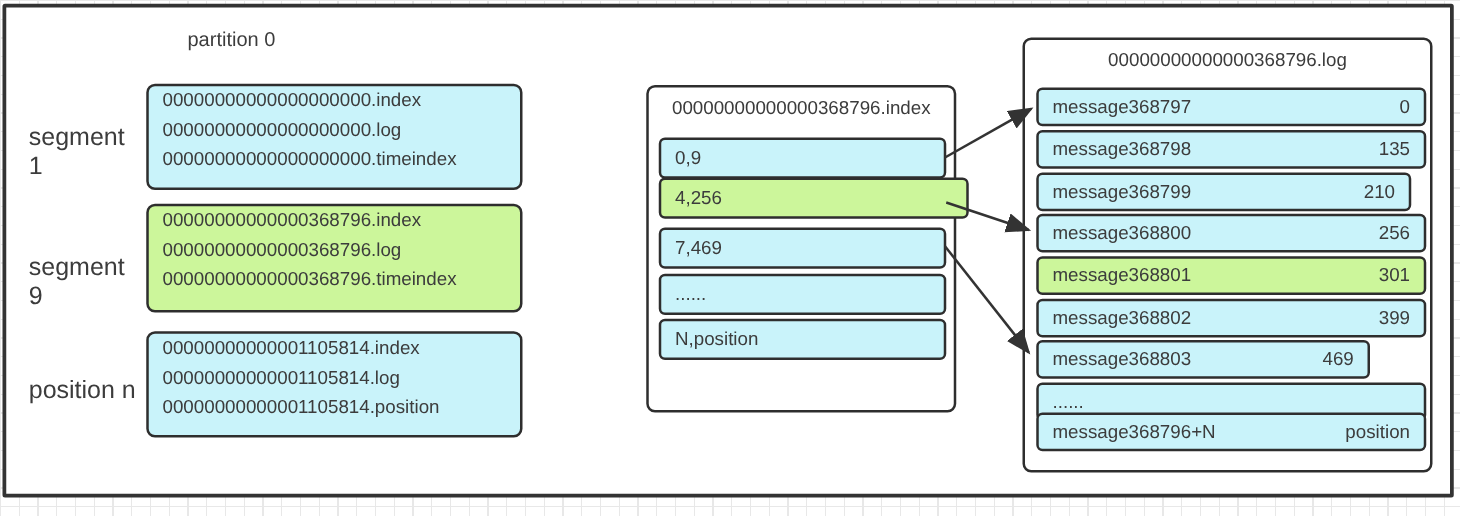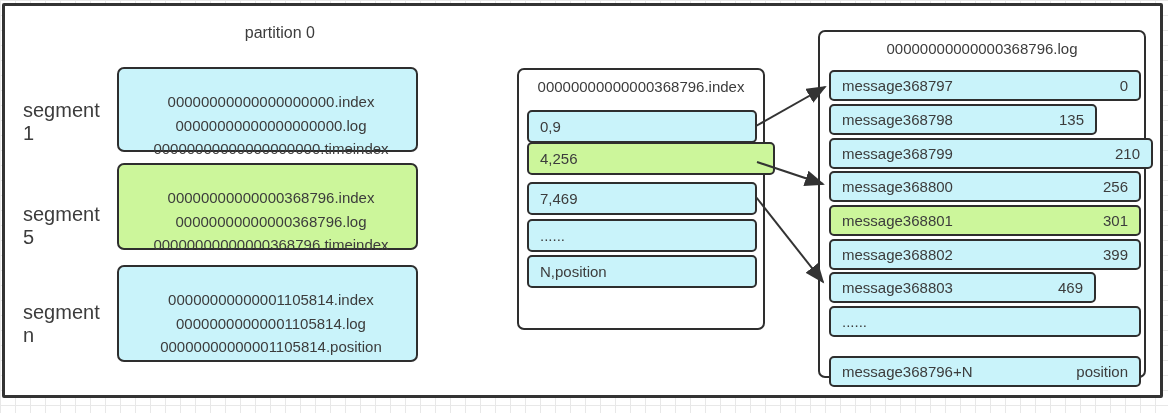--- a/index.html
+++ b/index.html
@@ -8,30 +8,30 @@
     font-family:"Liberation Sans","DejaVu Sans",sans-serif;color:#3c3c3c;
     background-image:
       repeating-linear-gradient(to right,#e8e8e8 0 1px,transparent 1px 15px),
       repeating-linear-gradient(to bottom,#e8e8e8 0 1px,transparent 1px 15px);
   }
   .frame{
     position:absolute;left:2px;top:3px;width:1161px;height:395px;
     background:#ffffff;border:3px solid #333;border-radius:2px;box-sizing:border-box;
   }
   .partition-title{
-    position:absolute;left:150px;top:24px;width:165px;text-align:right;
+    position:absolute;left:150px;top:24px;width:165px;text-align:left;
     font-size:16px;color:#3c3c3c;
   }
   .seg-label{
     position:absolute;left:23px;width:88px;font-size:20px;color:#3c3c3c;
   }
   .file-box{
     position:absolute;left:117px;width:301px;box-sizing:border-box;
     border:2px solid #2e2e2e;border-radius:7px;background:#c9f3fa;
-    padding:21px 4px 8px 11px;font-size:15px;line-height:23.5px;text-align:center;
+    padding:0 4px 8px 11px;font-size:15px;line-height:23.5px;
   }
   .file-box.green{background:#ccf69b;}
   .panel{
     position:absolute;box-sizing:border-box;background:#fff;
     border:2px solid #2e2e2e;border-radius:7px;
   }
   .panel-title{
     position:absolute;left:0;right:0;text-align:center;font-size:15px;color:#3c3c3c;
   }
   .row{
@@ -47,34 +47,34 @@
 </head>
 <body>
 
 <div id="canvas">
 
   <div class="frame"></div>
 
   <div class="partition-title">partition 0</div>
 
   <div class="seg-label" style="top:99px">segment 1</div>
-  <div class="seg-label" style="top:203px">segment 5</div>
-  <div class="seg-label" style="top:301px">segment n</div>
+  <div class="seg-label" style="top:203px">segment 9</div>
+  <div class="seg-label" style="top:301px">position n</div>
 
   <div class="file-box" style="top:67px;height:85px">
     <div>00000000000000000000.index</div>
     <div>00000000000000000000.log</div>
     <div>00000000000000000000.timeindex</div>
   </div>
   <div class="file-box green" style="top:163px;height:87px">
     <div>00000000000000368796.index</div>
     <div>00000000000000368796.log</div>
     <div>00000000000000368796.timeindex</div>
   </div>
-  <div class="file-box" style="top:265px;height:97px">
+  <div class="file-box" style="top:265px;height:85px">
     <div>00000000000001105814.index</div>
     <div>00000000000001105814.log</div>
     <div>00000000000001105814.position</div>
   </div>
 
   <div class="panel" style="left:517px;top:68px;width:248px;height:262px">
     <div class="panel-title" style="top:8px">00000000000000368796.index</div>
     <div class="row" style="left:8px;top:40px;width:230px">
         <span>0,9</span>
       </div>
@@ -91,25 +91,25 @@
         <span>N,position</span>
       </div>
   </div>
 
   <div class="panel" style="left:818px;top:30px;width:328px;height:348px">
     <div class="panel-title" style="top:8px">00000000000000368796.log</div>
     <div class="row log-row" style="left:9px;top:38px;width:312px">
         <span>message368797</span>
         <span>0</span>
       </div>
-    <div class="row log-row" style="left:9px;top:72px;width:268px">
+    <div class="row log-row" style="left:9px;top:72px;width:312px">
         <span>message368798</span>
         <span>135</span>
       </div>
-    <div class="row log-row" style="left:9px;top:106px;width:324px">
+    <div class="row log-row" style="left:9px;top:106px;width:300px">
         <span>message368799</span>
         <span>210</span>
       </div>
     <div class="row log-row" style="left:9px;top:139px;width:312px">
         <span>message368800</span>
         <span>256</span>
       </div>
     <div class="row log-row green" style="left:9px;top:173px;width:312px">
         <span>message368801</span>
         <span>301</span>
@@ -119,21 +119,21 @@
         <span>399</span>
       </div>
     <div class="row log-row" style="left:9px;top:240px;width:267px">
         <span>message368803</span>
         <span>469</span>
       </div>
     <div class="row log-row" style="left:9px;top:274px;width:312px">
         <span>......</span>
         <span></span>
       </div>
-    <div class="row log-row" style="left:9px;top:324px;width:312px">
+    <div class="row log-row" style="left:9px;top:298px;width:312px">
         <span>message368796+N</span>
         <span>position</span>
       </div>
   </div>
 
   <svg id="arrows" width="1168" height="413">
     <defs>
       <marker id="ah" markerWidth="11" markerHeight="9" refX="9" refY="4" orient="auto">
         <path d="M0,0 L10,4 L0,8 z" fill="#333"></path>
       </marker>

